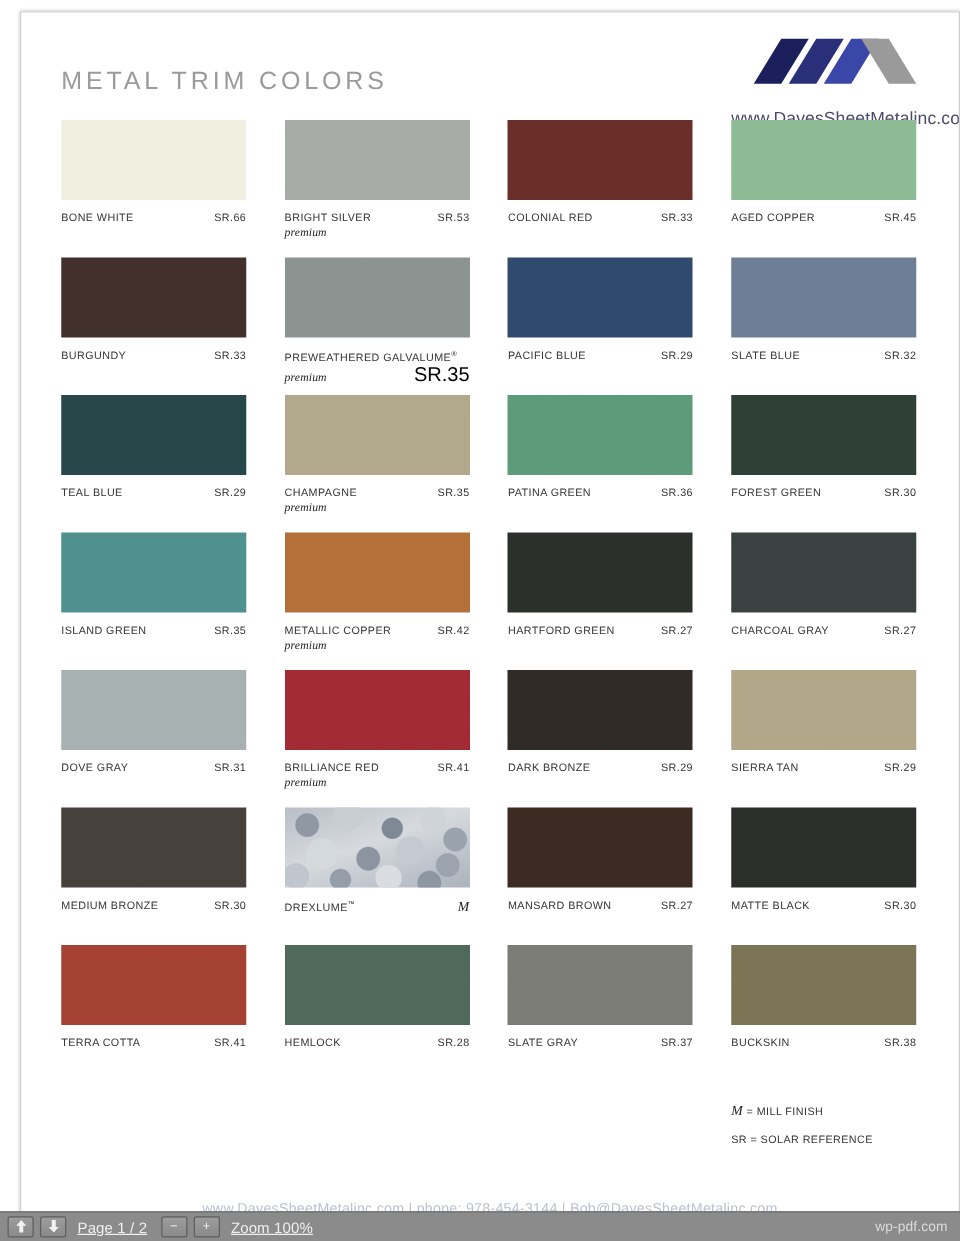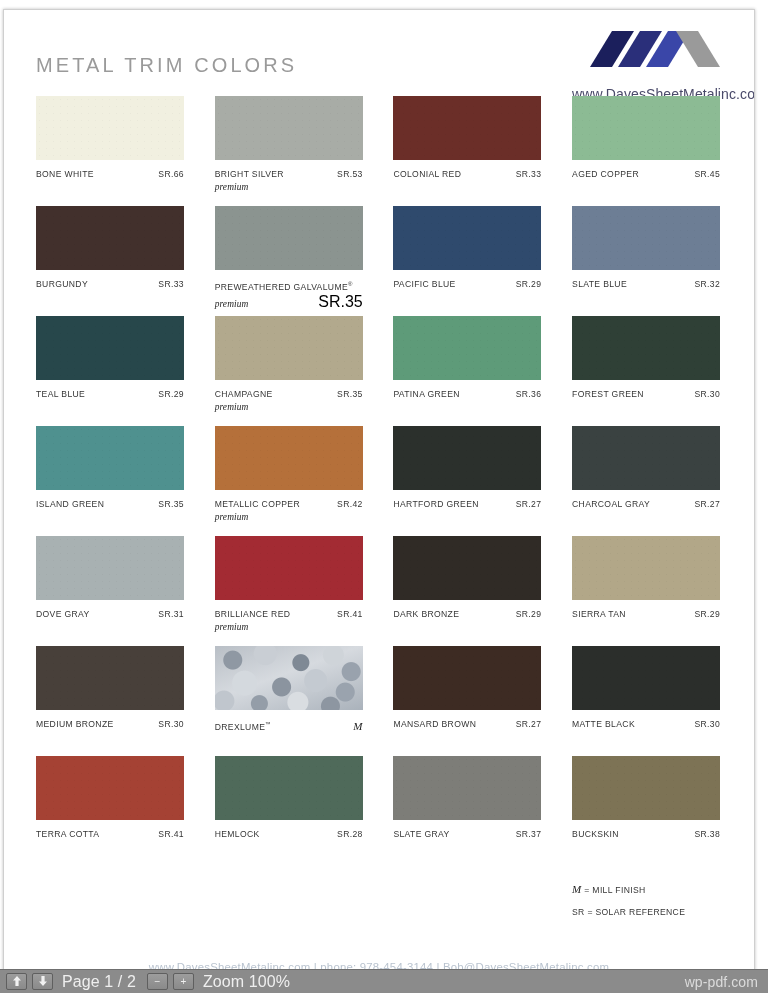--- a/index.html
+++ b/index.html
@@ -7,21 +7,21 @@
     width: 768px; height: 993px;
     background: #ffffff;
     font-family: "Liberation Sans", sans-serif;
     overflow: hidden;
   }
   #app { position: relative; width: 768px; height: 993px; background: #ffffff; }
 
   
   .sheet {
     position: absolute;
-    left: 3px; top: 9px;
+    left: 16px; top: 9px;
     width: 752px; height: 967px;
     background: #ffffff;
     border: 1px solid #cfcfcf;
     box-shadow: 0 0 3px rgba(0,0,0,.25);
     overflow: hidden;
   }
 
   
   .page-title {
     position: absolute;
@@ -177,29 +177,30 @@
     border-radius: 2px;
     display: flex; align-items: center; justify-content: center;
     color: #f0f0f0;
     font-size: 10px;
     line-height: 1;
     cursor: pointer;
   }
   .pdfbtn svg { display: block; }
   .pdflabel {
     color: #efefef;
-    font-size: 16px;
+    font-size: 12px;
     letter-spacing: .1px;
     margin: 0 6px 0 4px;
     white-space: nowrap;
+    text-decoration: underline;
   }
   .pdfspacer { flex: 1; }
   .pdfbrand {
     color: #dcdcdc;
-    font-size: 14px;
+    font-size: 11px;
     letter-spacing: .1px;
     margin-right: 4px;
   }
 </style>
 </head>
 <body>
 
 <div id="app">
 
   <div class="sheet">

